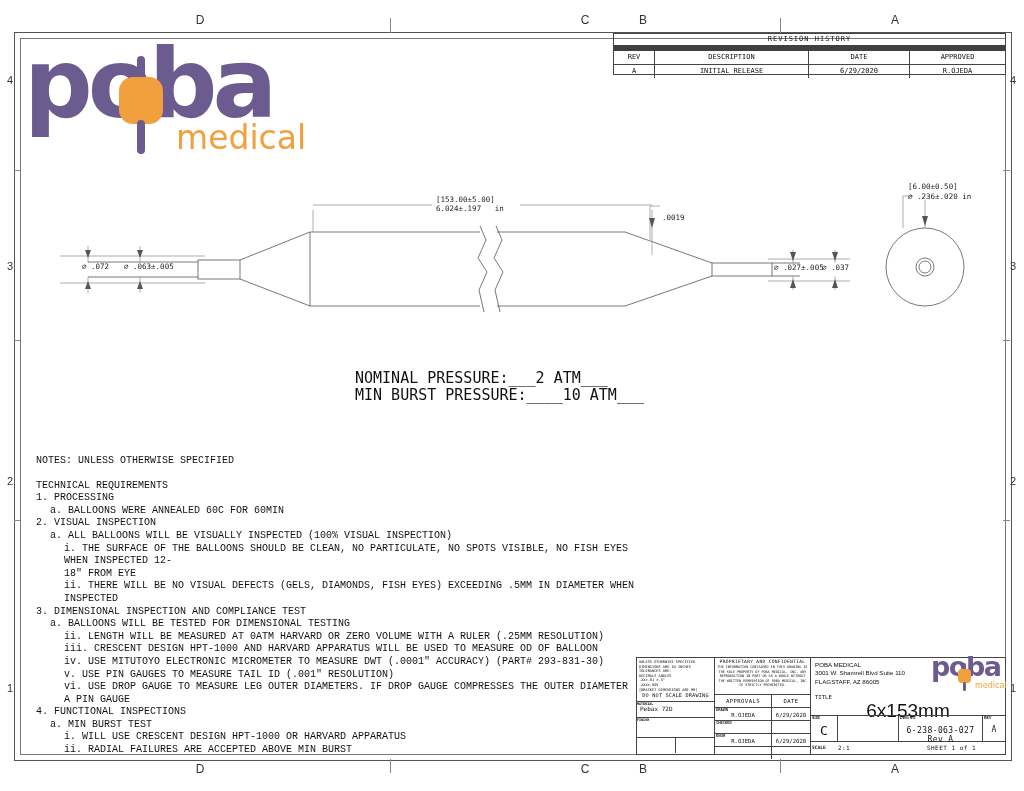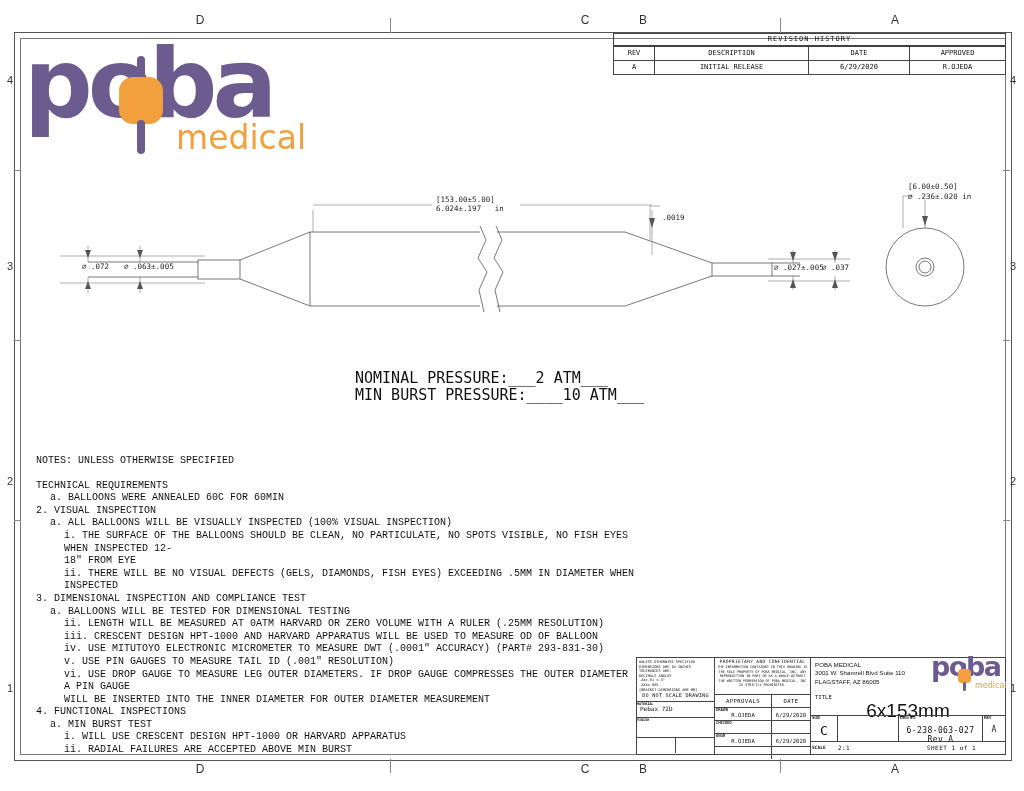--- a/index.html
+++ b/index.html
@@ -21,21 +21,21 @@
     font-size:96px;font-weight:700;color:#6b5b8e;letter-spacing:-5px;}
   .logo-dot{position:absolute;left:95px;top:33px;width:44px;height:47px;background:#f2a03d;border-radius:14px;}
   .logo-stem-t{position:absolute;left:113px;top:12px;width:8px;height:24px;background:#6b5b8e;border-radius:4px;}
   .logo-stem-b{position:absolute;left:113px;top:76px;width:8px;height:34px;background:#6b5b8e;border-radius:4px;}
   .logo-sub{position:absolute;left:152px;top:74px;font-family:"DejaVu Sans",sans-serif;
     font-size:33px;color:#f2a03d;letter-spacing:0px;}
 
   
   #revhist{position:absolute;left:613px;top:33px;width:391px;height:40px;
     border:1px solid #444;font-size:7px;color:#111;}
-  #revhist .rh-title{height:11px;line-height:11px;text-align:center;border-bottom:2px solid #404040;
+  #revhist .rh-title{height:11px;line-height:11px;text-align:center;border-bottom:6px solid #404040;
     letter-spacing:1px;font-family:"DejaVu Sans Mono",monospace;}
   #revhist .rh-row{display:flex;height:13px;line-height:13px;font-family:"DejaVu Sans Mono",monospace;}
   #revhist .rh-row.hdr{border-bottom:1px solid #444;}
   #revhist .c1{width:40px;text-align:center;border-right:1px solid #444;}
   #revhist .c2{flex:1;text-align:center;border-right:1px solid #444;}
   #revhist .c3{width:100px;text-align:center;border-right:1px solid #444;}
   #revhist .c4{width:95px;text-align:center;}
 
   
   #drawing{position:absolute;left:0;top:0;width:1024px;height:791px;pointer-events:none;}
@@ -251,34 +251,34 @@
   <div class="dimtxt" style="left:908px;top:182px;">[6.00±0.50]</div>
   <div class="dimtxt" style="left:908px;top:192px;text-align:center;">⌀ .236±.020 in</div>
 
   <div class="pressure" style="left:355px;top:369px;">NOMINAL PRESSURE:___2 ATM___</div>
   <div class="pressure" style="left:355px;top:386px;">MIN BURST PRESSURE:____10 ATM___</div>
 
   <div id="notes">
     <div class="n i0">NOTES: UNLESS OTHERWISE SPECIFIED</div>
     <div class="gap"></div>
     <div class="n i0">TECHNICAL REQUIREMENTS</div>
+    <div class="n i0">1. PROCESSING</div>
     <div class="n i1">a. BALLOONS WERE ANNEALED 60C FOR 60MIN</div>
     <div class="n i0">2. VISUAL INSPECTION</div>
     <div class="n i1">a. ALL BALLOONS WILL BE VISUALLY INSPECTED (100% VISUAL INSPECTION)</div>
     <div class="n i2">i. THE SURFACE OF THE BALLOONS SHOULD BE CLEAN, NO PARTICULATE, NO SPOTS VISIBLE, NO FISH EYES WHEN INSPECTED 12-</div>
     <div class="n i2">18" FROM EYE</div>
     <div class="n i2">ii. THERE WILL BE NO VISUAL DEFECTS (GELS, DIAMONDS, FISH EYES) EXCEEDING .5MM IN DIAMETER WHEN INSPECTED</div>
     <div class="n i0">3. DIMENSIONAL INSPECTION AND COMPLIANCE TEST</div>
     <div class="n i1">a. BALLOONS WILL BE TESTED FOR DIMENSIONAL TESTING</div>
     <div class="n i2">ii. LENGTH WILL BE MEASURED AT 0ATM HARVARD OR ZERO VOLUME WITH A RULER (.25MM RESOLUTION)</div>
     <div class="n i2">iii. CRESCENT DESIGN HPT-1000 AND HARVARD APPARATUS WILL BE USED TO MEASURE OD OF BALLOON</div>
     <div class="n i2">iv. USE MITUTOYO ELECTRONIC MICROMETER TO MEASURE DWT (.0001" ACCURACY) (PART# 293-831-30)</div>
     <div class="n i2">v. USE PIN GAUGES TO MEASURE TAIL ID (.001" RESOLUTION)</div>
     <div class="n i2">vi. USE DROP GAUGE TO MEASURE LEG OUTER DIAMETERS. IF DROP GAUGE COMPRESSES THE OUTER DIAMETER A PIN GAUGE</div>
-    <div class="n i2">WILL BE INSERTED INTO THE INNER DIAMETER FOR OUTER DIAMETER MEASUREMENT</div>
     <div class="n i0">4. FUNCTIONAL INSPECTIONS</div>
     <div class="n i1">a. MIN BURST TEST</div>
     <div class="n i2">i. WILL USE CRESCENT DESIGN HPT-1000 OR HARVARD APPARATUS</div>
     <div class="n i2">ii. RADIAL FAILURES ARE ACCEPTED ABOVE MIN BURST</div>
   </div>
 
   <div id="titleblock">
 
     <div class="tb-col tb-tol">
       <div style="white-space:pre-line;">UNLESS OTHERWISE SPECIFIED

